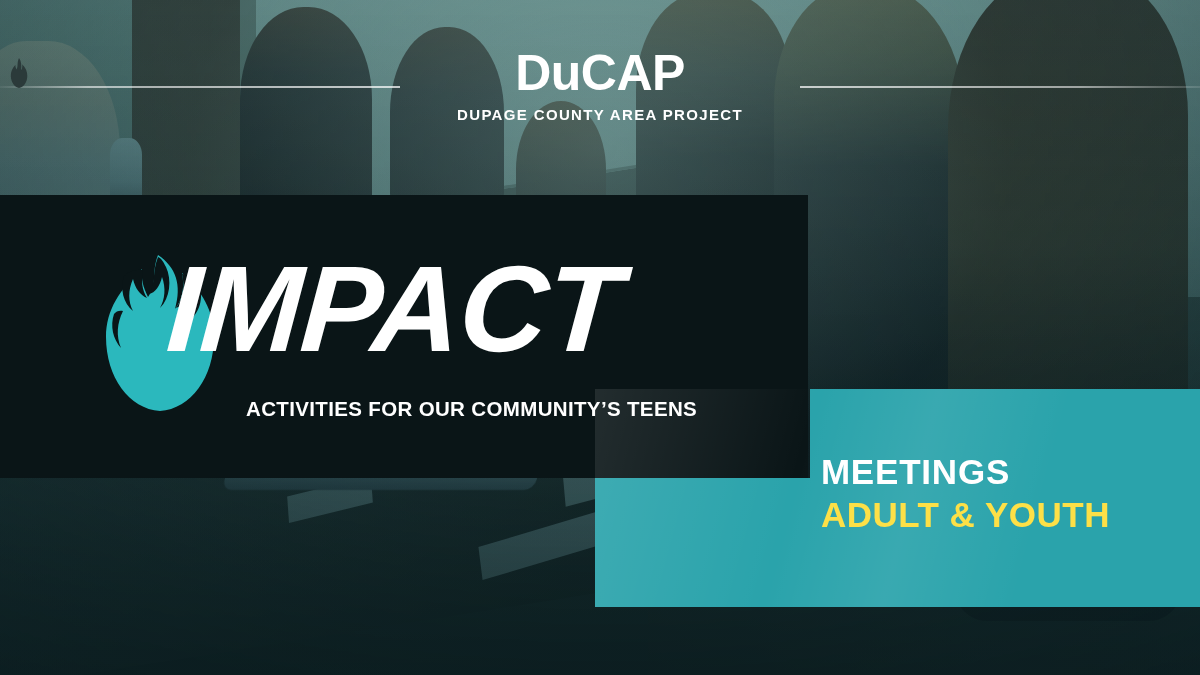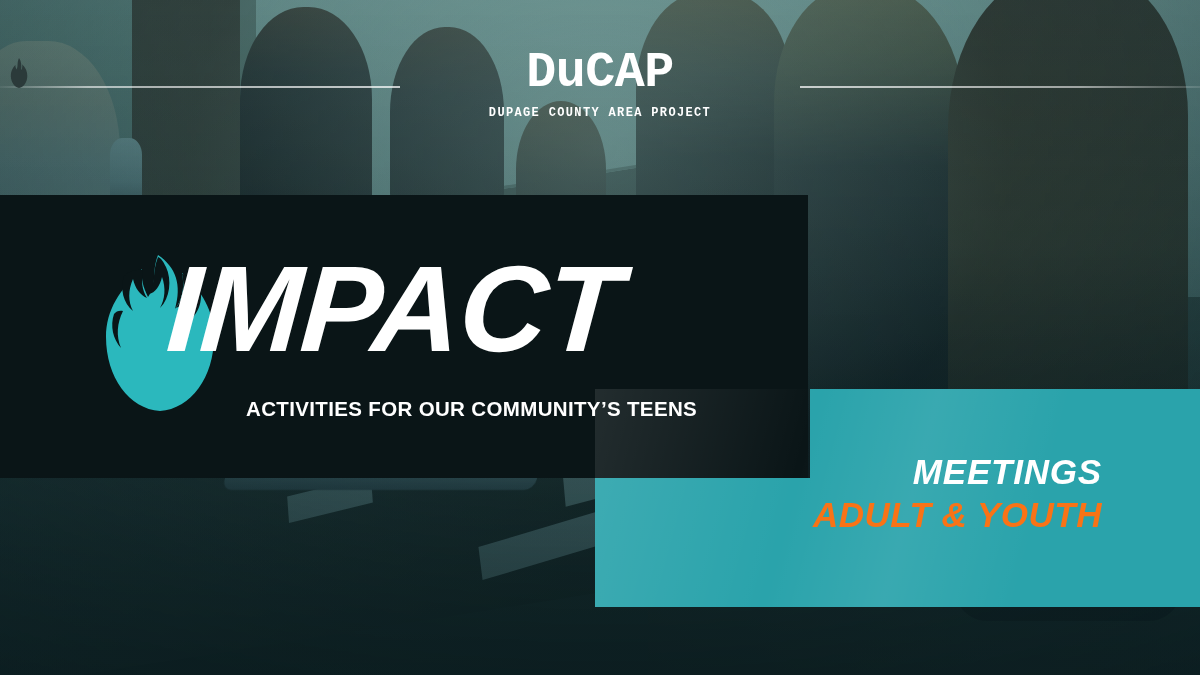--- a/index.html
+++ b/index.html
@@ -196,40 +196,39 @@
     left: 800px; width: 400px;
     background: linear-gradient(90deg, rgba(255,255,255,.72) 0%, rgba(255,255,255,.55) 70%, rgba(255,255,255,.12) 100%);
   }
 
   
   .ducap {
     position: absolute;
     left: 0; right: 0; top: 48px;
     text-align: center;
     pointer-events: none;
-    font-family: Liberation Mono, monospace;
   }
   .ducap-word {
     position: relative;
     display: inline-block;
     color: #ffffff;
     font-size: 50px;
     font-weight: bold;
     letter-spacing: -.5px;
     line-height: 1;
   }
   .ducap-flame {
     position: absolute;
     left: 9px; top: 10px;
     width: 20px; height: 30px;
   }
   .ducap-sub {
     margin-top: 8px;
     color: #ffffff;
-    font-size: 12px;
+    font-size: 15px;
     font-weight: bold;
     letter-spacing: 1.35px;
   }
 
   
   .dark-panel {
     position: absolute;
     left: 0; top: 195px;
     width: 808px; height: 283px;
     background: #0a1517;
@@ -283,33 +282,32 @@
   }
   .teal-sheen {
     position: absolute;
     left: 595px; top: 389px;
     width: 605px; height: 218px;
     background: linear-gradient(105deg, rgba(255,255,255,.10) 0%, rgba(255,255,255,0) 34%, rgba(255,255,255,.07) 52%, rgba(255,255,255,0) 72%);
     pointer-events: none;
   }
   .meetings-block {
     position: absolute;
-    right: 98px; top: 452px;
-    text-align: right;
-    font-style: italic;
+    right: 90px; top: 452px;
+    text-align: left;
   }
   .meetings-line1 {
     color: #ffffff;
     font-size: 35px;
     font-weight: bold;
     letter-spacing: .8px;
     line-height: 1.12;
   }
   .meetings-line2 {
-    color: #f97316;
+    color: #fde047;
     font-size: 35px;
     font-weight: bold;
     letter-spacing: .5px;
     line-height: 1.12;
     margin-top: 4px;
   }
 </style>
 </head>
 <body>
 

